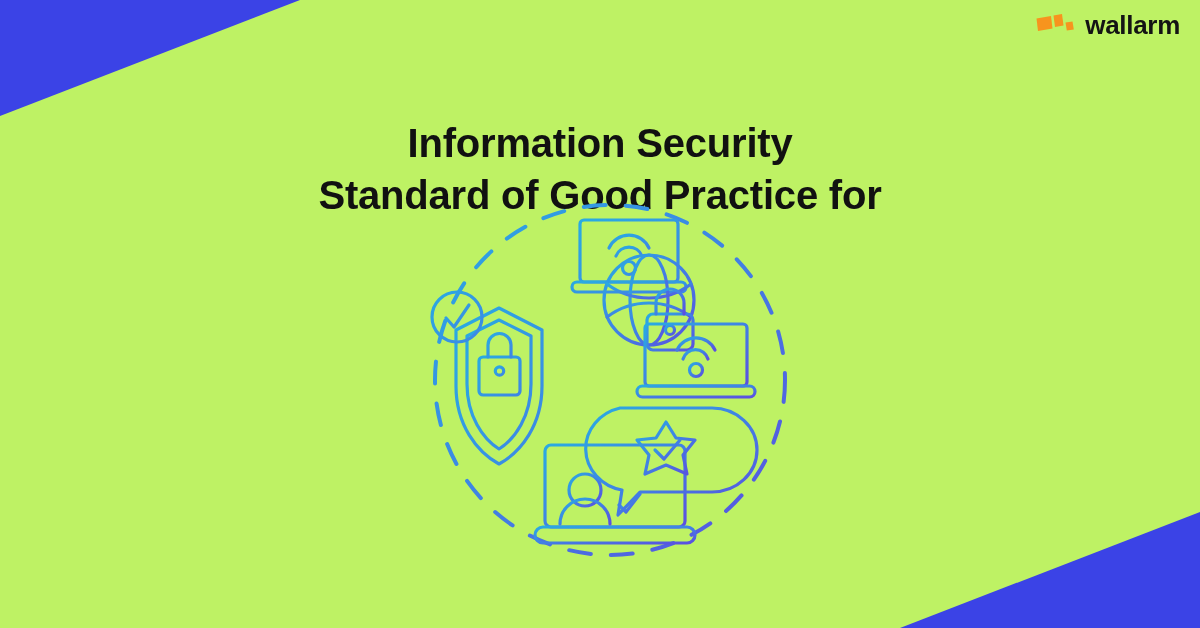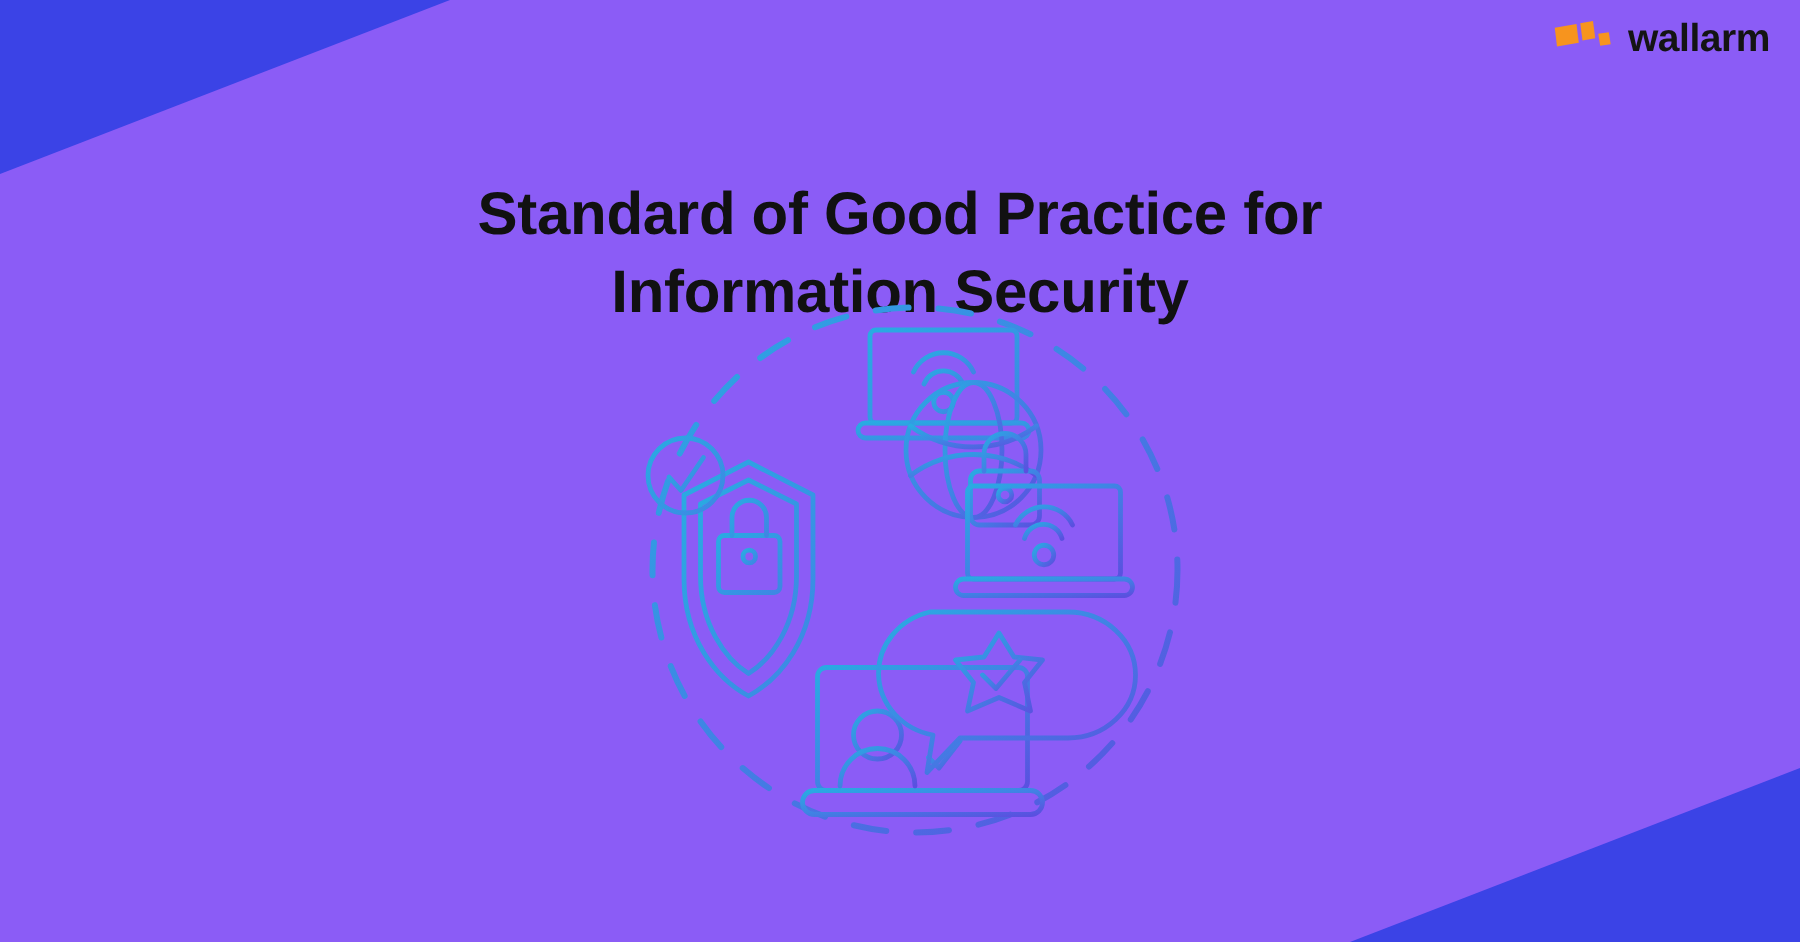--- a/index.html
+++ b/index.html
@@ -73,41 +73,41 @@
     left: 415px;
     top: 190px;
     width: 390px;
     height: 380px;
   }
   #illustration svg { display: block; width: 100%; height: 100%; }
 </style>
 </head>
 <body>
 
-<div id="canvas" style="background: #8b5cf6;">
+<div id="canvas" style="background: #bef264;">
 
   <svg class="corner-shape" viewBox="0 0 1200 628" preserveAspectRatio="none">
     <polygon id="tri-tl" points="0,0 300,0 0,116" fill="#3B43E6"></polygon>
     <polygon id="tri-br" points="1200,628 900,628 1200,512" fill="#3B43E6"></polygon>
   </svg>
 
   <div id="brand-logo">
     <svg class="logo-mark" viewBox="0 0 40 26">
       <g id="logo-mark-group" fill="#F7941E">
         <polygon points="0.5,6.5 15,4 16.5,16.5 2,19"></polygon>
         <polygon points="17.5,3.5 26,2 27.5,13.5 19,15"></polygon>
         <polygon points="29.5,10.5 36.5,9.5 37.8,17.5 30.8,18.5"></polygon>
       </g>
     </svg>
     <span class="logo-word" style="color: rgb(20, 20, 20);">wallarm</span>
   </div>
 
   <h1 id="headline" style="color: rgb(17, 17, 17);">
+    <span class="line">Information Security</span>
     <span class="line">Standard of Good Practice for</span>
-    <span class="line">Information Security</span>
   </h1>
 
   <div id="illustration">
     <svg viewBox="0 0 390 380">
       <defs>
         <linearGradient id="gradMain" x1="0" y1="0" x2="1" y2="1">
           <stop offset="0%" id="g-stop-a" stop-color="#29ABE2"></stop>
           <stop offset="45%" id="g-stop-b" stop-color="#3E86E4"></stop>
           <stop offset="100%" id="g-stop-c" stop-color="#5B4FE0"></stop>
         </linearGradient>

